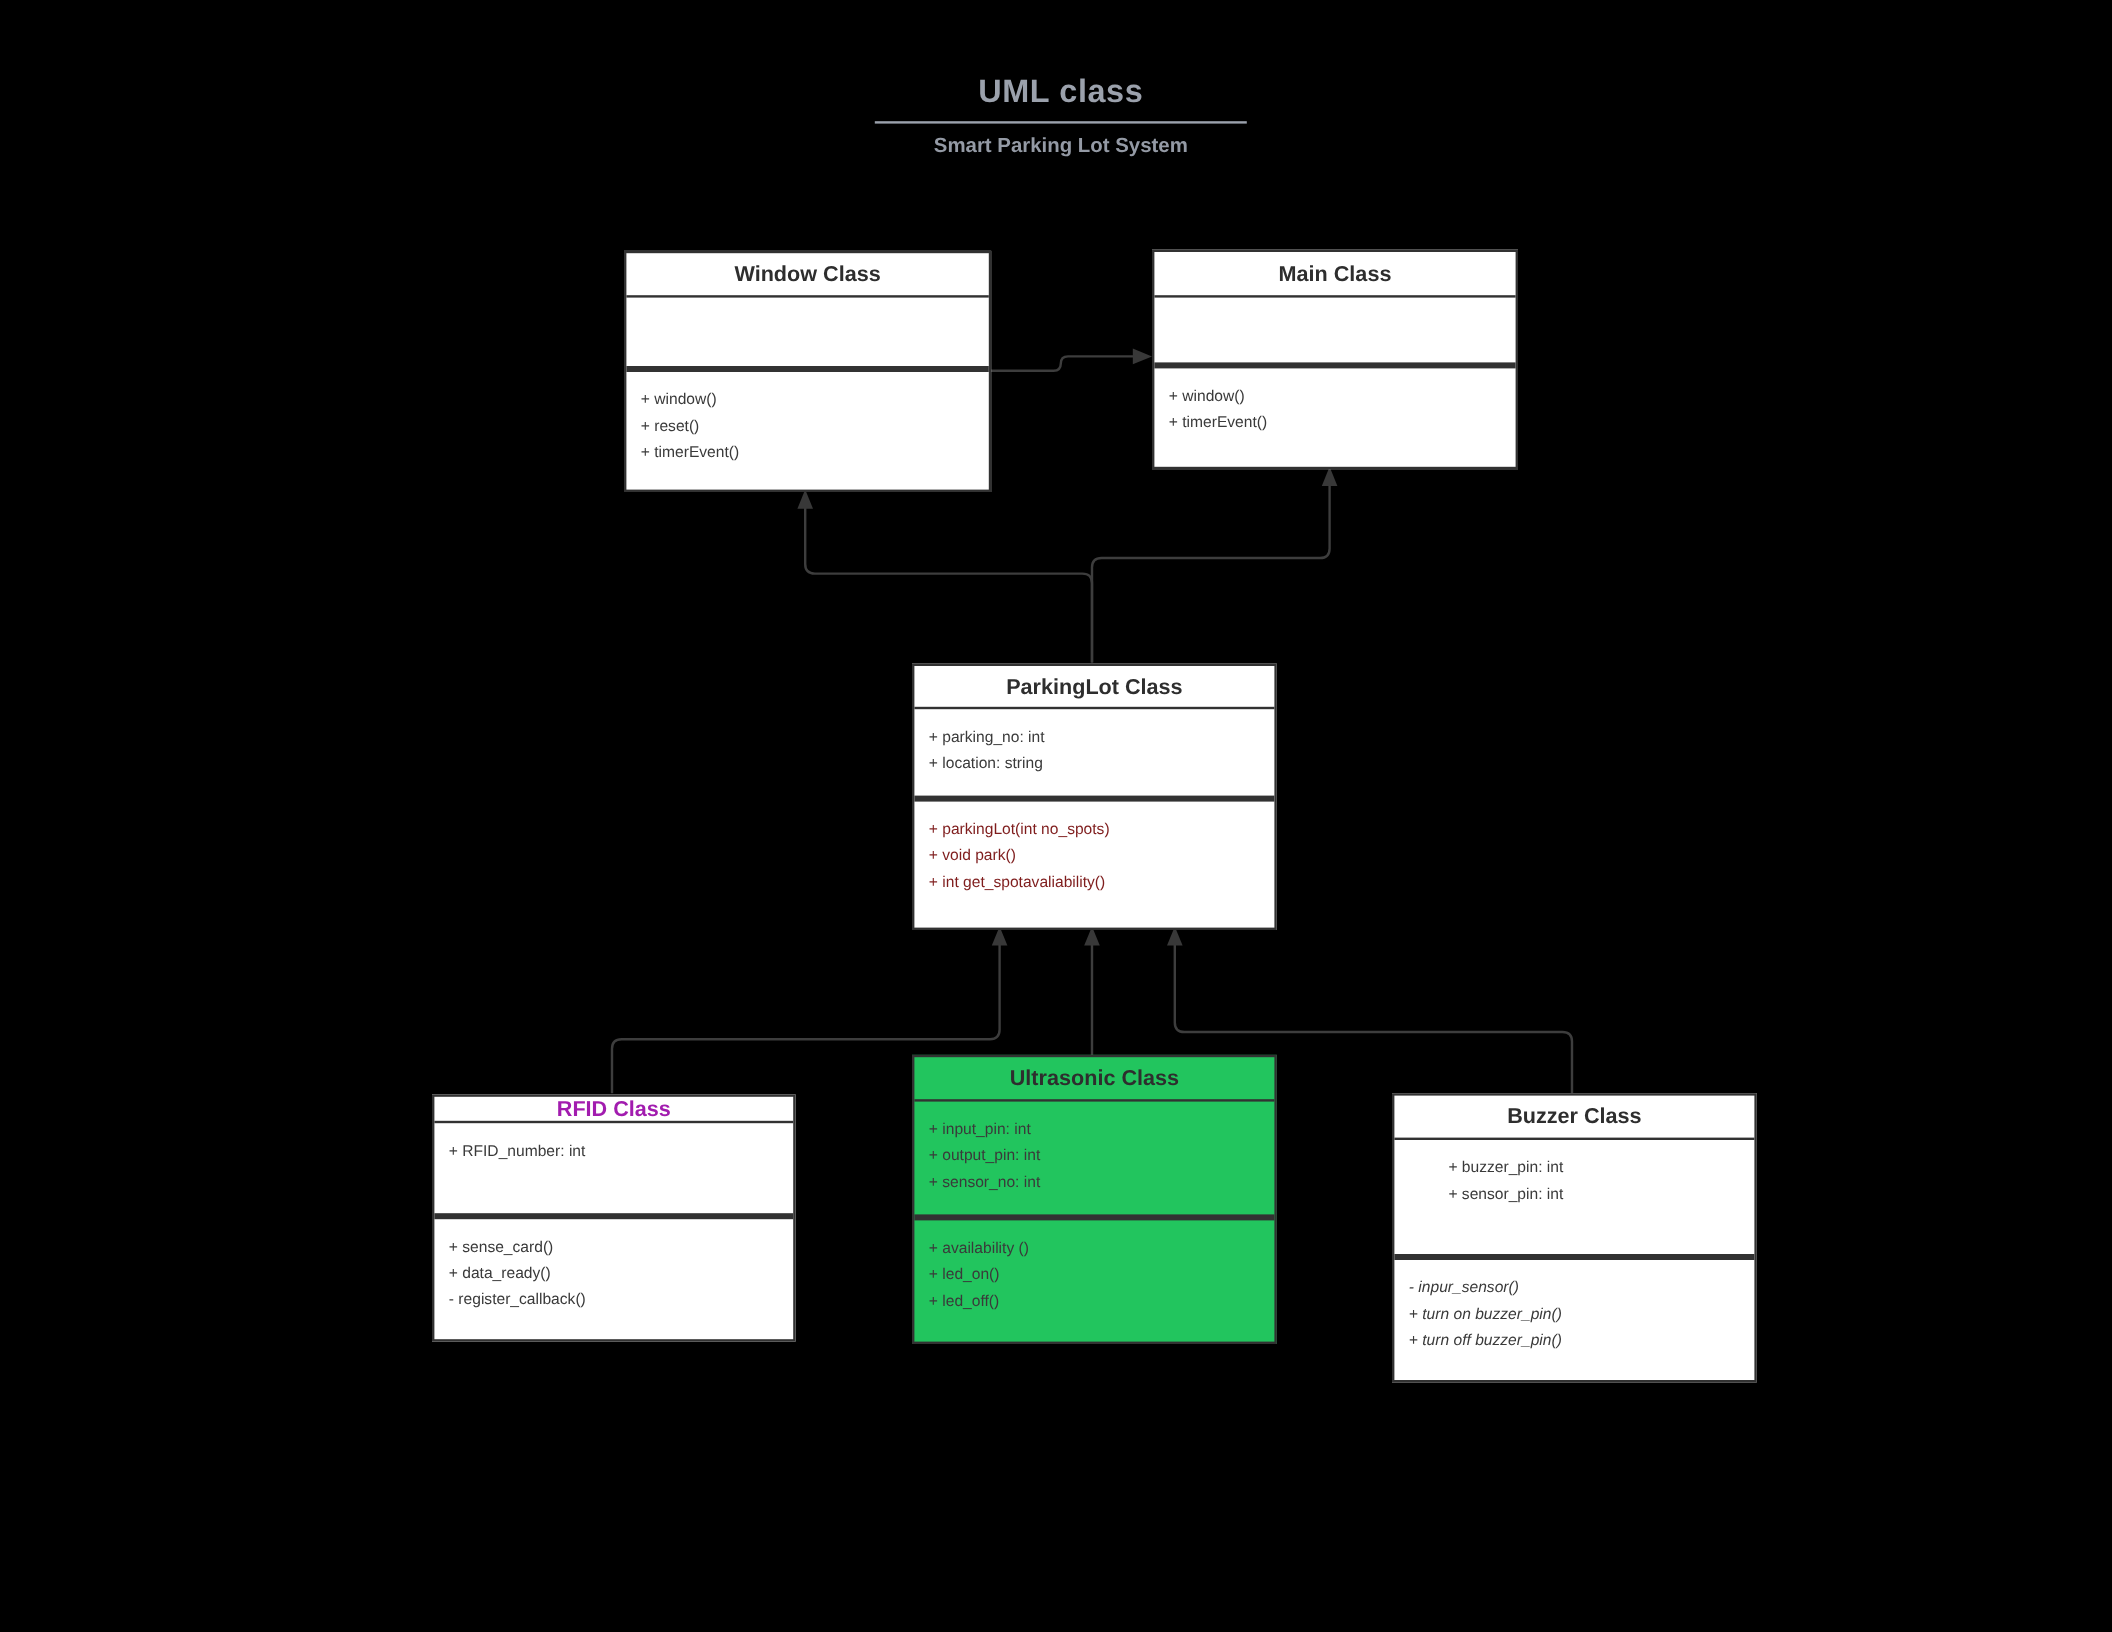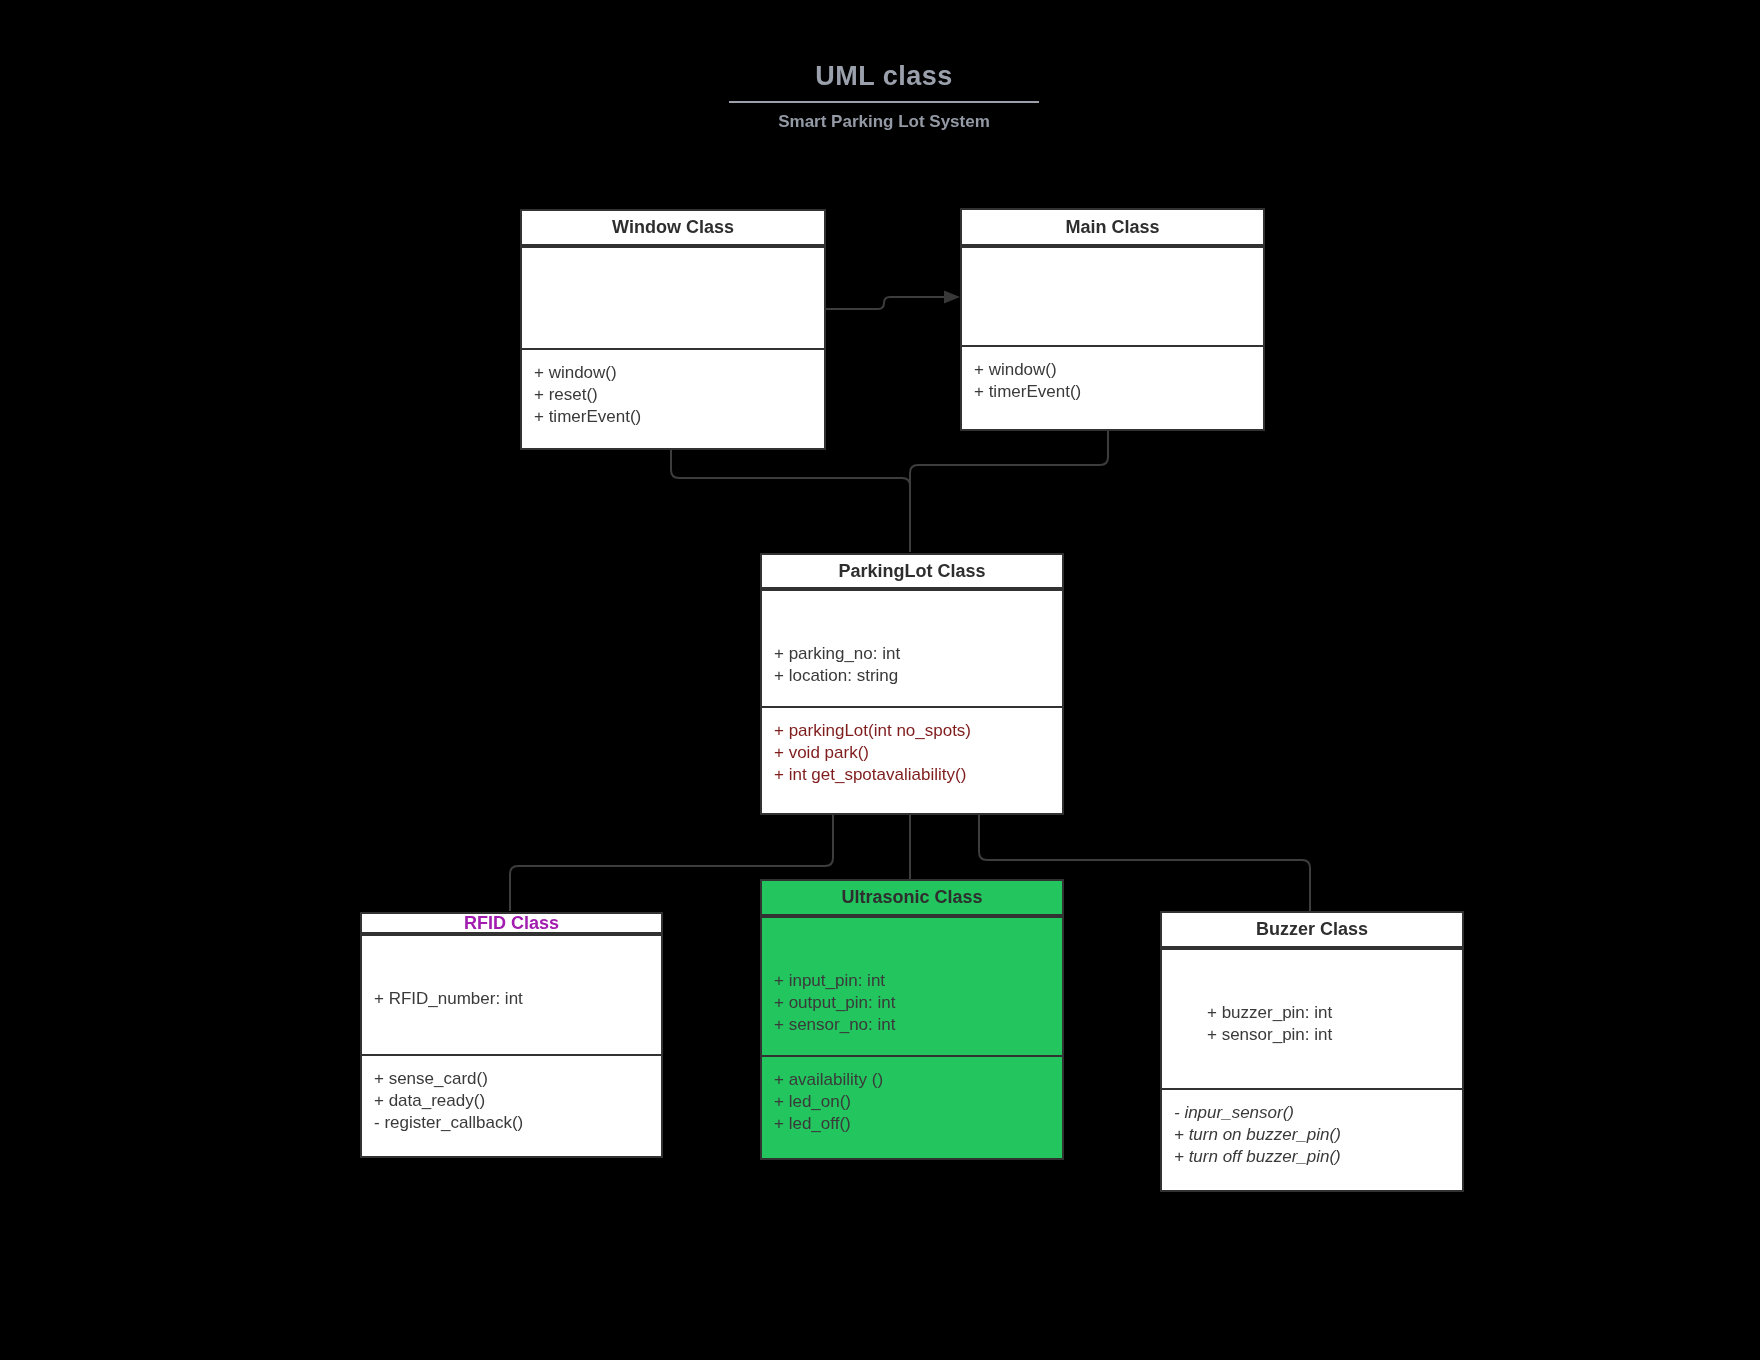--- a/index.html
+++ b/index.html
@@ -51,31 +51,30 @@
     border: 2px solid #323232;
     box-sizing: content-box;
   }
   .uml-title {
     display: flex;
     align-items: center;
     justify-content: center;
     font-weight: bold;
     font-size: 18px;
     box-sizing: border-box;
-    border-bottom: 4px solid #14b8a6;
+    border-bottom: 2px solid #14b8a6;
   }
   .uml-section {
     box-sizing: border-box;
     padding: 12px 12px 0 12px;
-    font-size: 17px;
+    font-size: 13px;
     line-height: 22px;
   }
   .uml-section.attrs {
-    border-bottom: 2px solid #ec4899;
-    margin-top: 40px;
+    border-bottom: 5px solid #ec4899;
   }
   .uml-line {
     white-space: nowrap;
   }
 </style>
 </head>
 <body>
 
 <div id="canvas">
 

